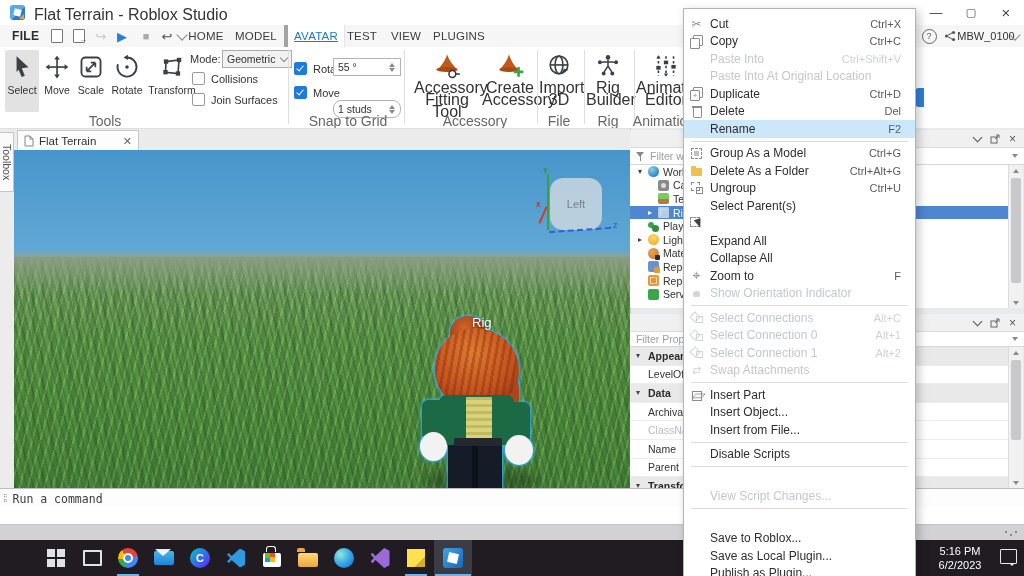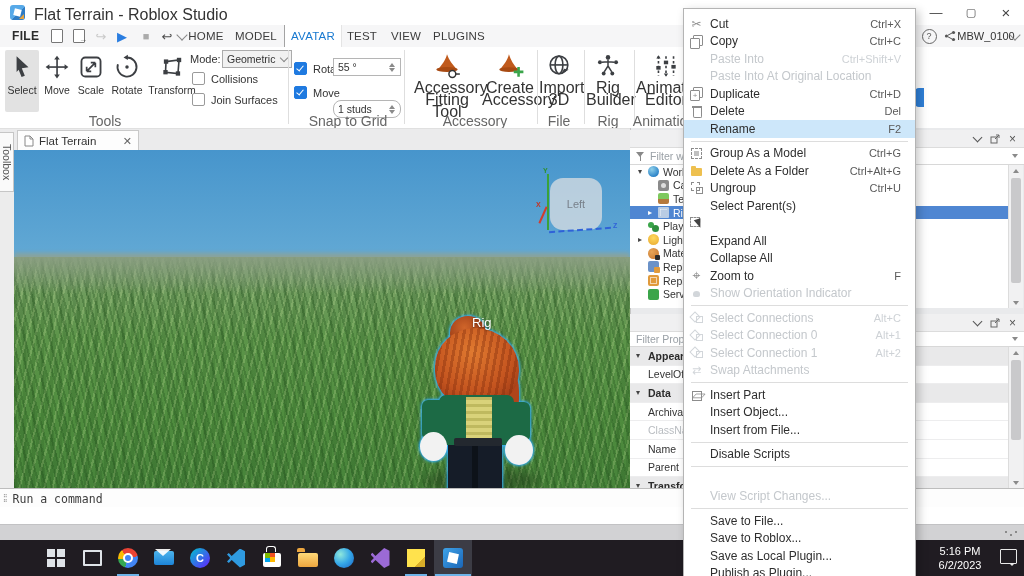--- a/index.html
+++ b/index.html
@@ -19,21 +19,21 @@
   .file-btn{left:12px;top:25px;height:22px;display:flex;align-items:center;font-size:12px;font-weight:700;color:#2c2c2c;letter-spacing:.3px;}
   .qat{top:25px;height:22px;display:flex;align-items:center;justify-content:center;}
   .qat-doc{position:relative;width:10px;height:12px;border:1px solid #777;border-radius:1px;background:#fff;}
   .qat-open-arrow{position:absolute;right:-3px;bottom:-2px;font-size:8px;color:#555;}
   .g-redo{color:#c9c9c9;font-size:13px;}
   .g-play{color:#2a7de0;font-size:13px;}
   .g-stop{color:#ababab;font-size:11px;}
   .g-undo{color:#4d4d4d;font-size:13px;}
   .caret{width:7px;height:7px;border-right:1.4px solid #888;border-bottom:1.4px solid #888;transform:rotate(45deg);margin-top:-3px;}
   .rtab{top:25px;height:22px;display:flex;align-items:center;justify-content:center;font-size:11.5px;color:#3c3c3c;letter-spacing:.2px;}
-  .rtab.active{background:#fff;color:#1879d0;border-left:1px solid #a3a3a3;border-right:1px solid #e4e4e4;}
+  .rtab.active{background:#fff;color:#1879d0;border-left:4px solid #a3a3a3;border-right:1px solid #e4e4e4;text-decoration:underline;}
   
   .help-circ{width:13px;height:13px;border:1px solid #666;border-radius:50%;color:#555;font-size:9px;display:flex;align-items:center;justify-content:center;}
   .username{font-size:11px;color:#333;}
   
   .ribbon{left:0;top:47px;width:1024px;height:81px;background:#fff;}
   .rdiv{top:50px;width:1px;height:74px;background:#dedede;}
   .sec-label{top:113px;font-size:14px;color:#666;text-align:center;}
   .tool-btn{display:flex;flex-direction:column;align-items:center;font-size:10.5px;color:#333;}
   .tool-btn .ticon{height:34px;display:flex;align-items:center;justify-content:center;}
   .tool-btn.sel{background:#e2e2e2;border-radius:2px;}
@@ -795,21 +795,20 @@
         <span class="sc"></span>
       </div>
     <div class="cm-row dis">
         <span class="mi"></span>
         <span class="lb">View Script Changes...</span>
         <span class="sc"></span>
       </div>
     <div class="cm-sep"></div>
     <div class="cm-row">
         <span class="mi"></span>
-        <span class="lb">Save to File...</span>
         <span class="sc"></span>
       </div>
     <div class="cm-row">
         <span class="mi"></span>
         <span class="lb">Save to Roblox...</span>
         <span class="sc"></span>
       </div>
     <div class="cm-row">
         <span class="mi"></span>
         <span class="lb">Save as Local Plugin...</span>

